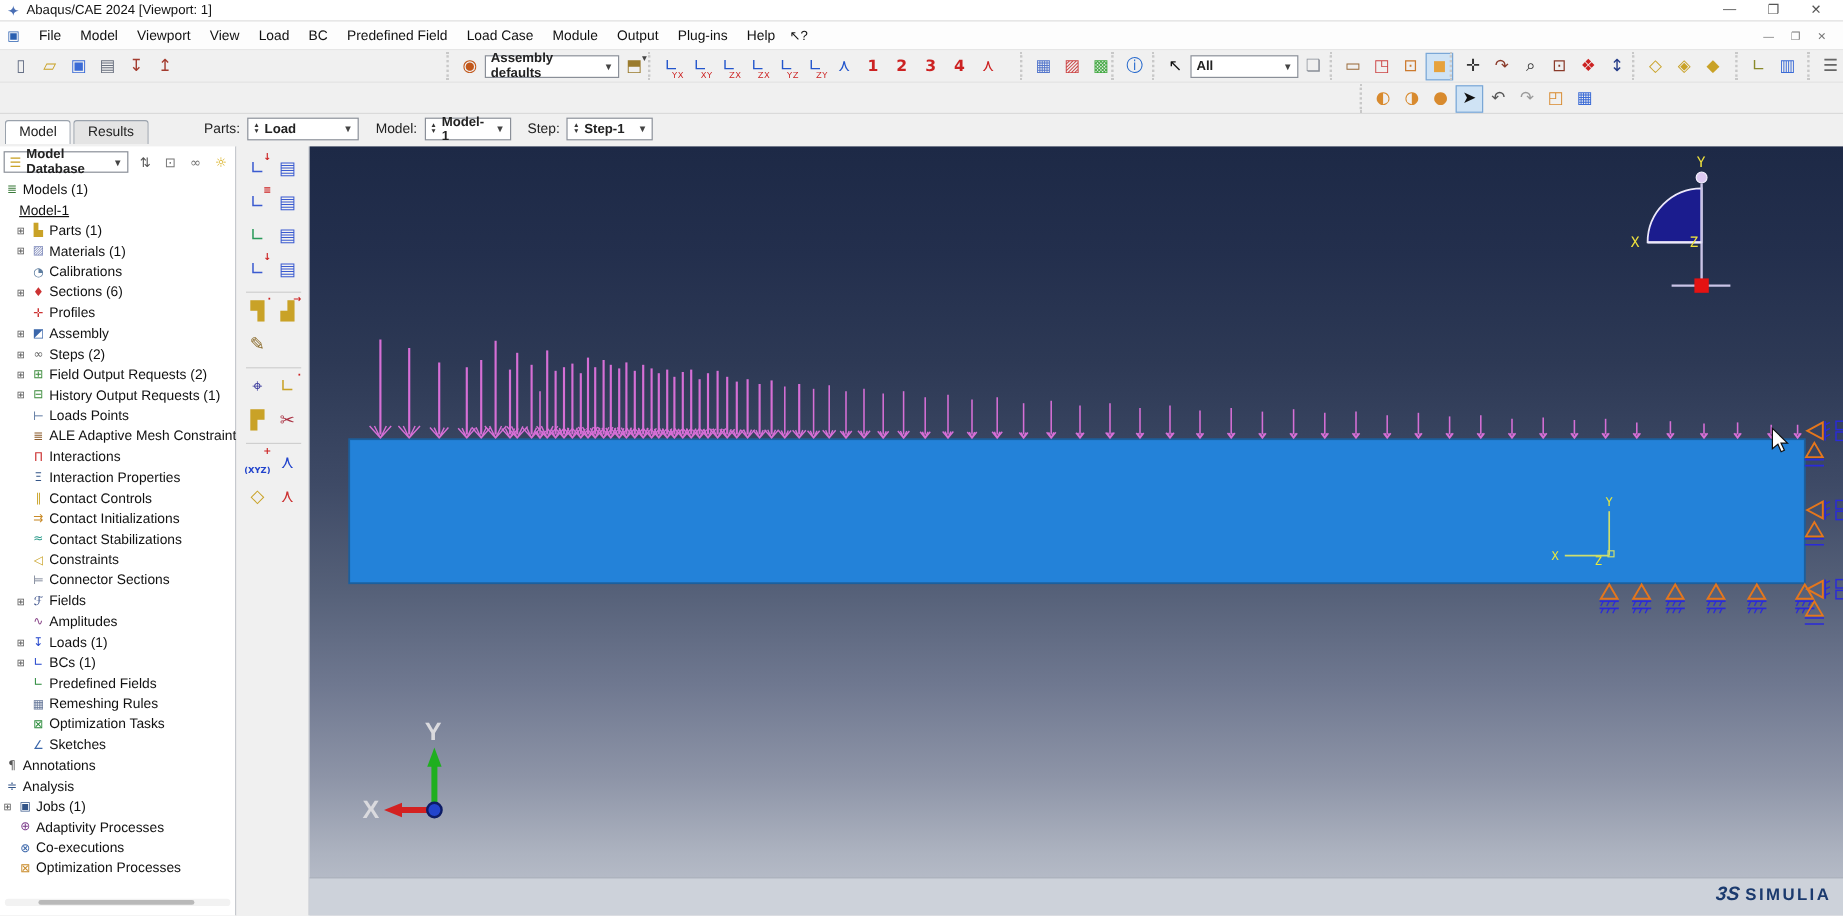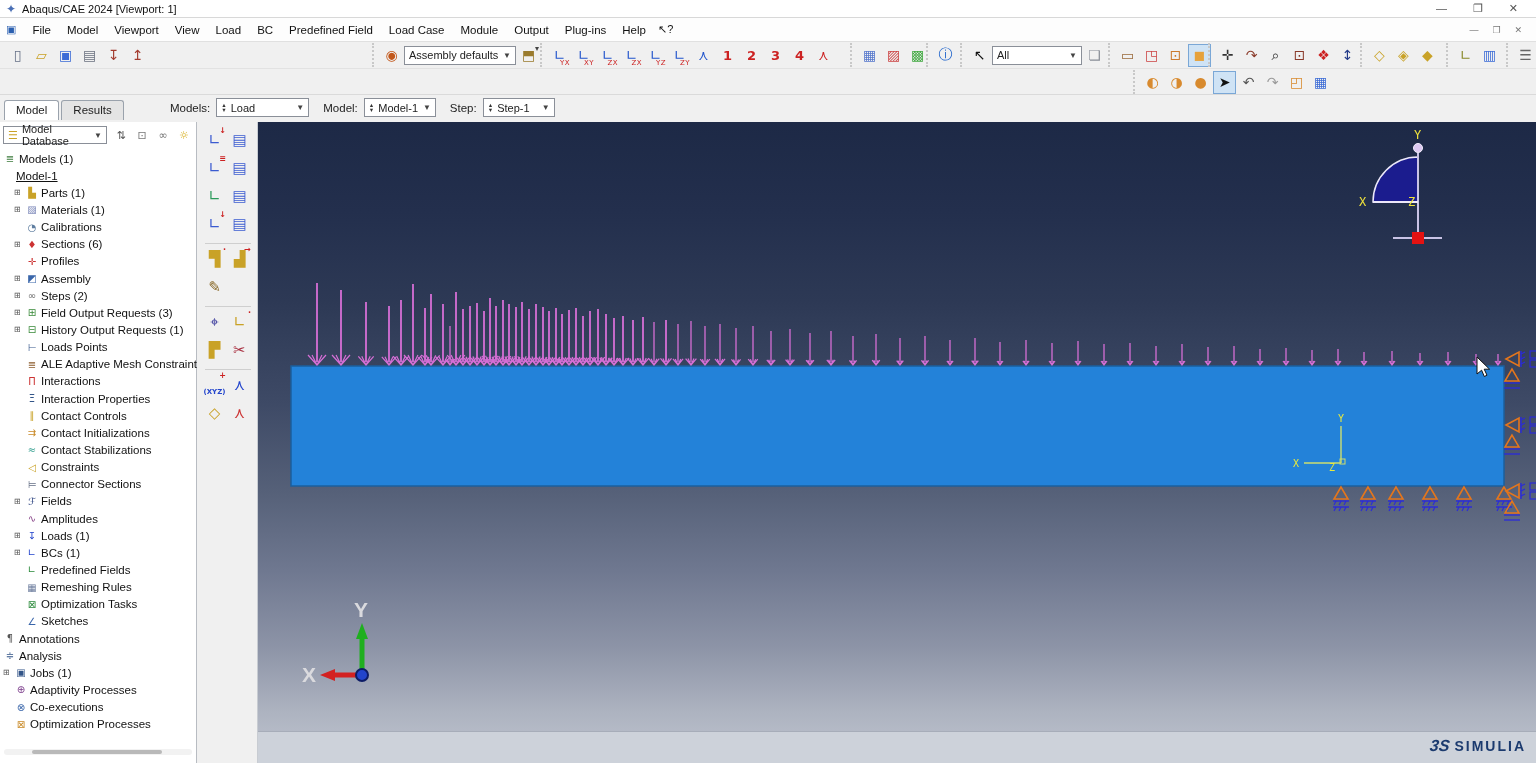--- a/index.html
+++ b/index.html
@@ -23,21 +23,21 @@
   
   .toolbar1 { position:absolute; left:0; top:42px; width:1536px; height:27px; background:#f0f0f0; border-bottom:1px solid #e2e2e2; }
   .toolbar2 { position:absolute; left:0; top:69px; width:1536px; height:26px; background:#f0f0f0; border-bottom:1px solid #dadada; }
   .tgroup { position:absolute; top:1px; display:flex; align-items:center; gap:1px; padding-left:6px; border-left:2px dotted #c8c8c8; height:24px; }
   .tb { position:relative; width:23px; height:23px; border:1px solid transparent; background:transparent; display:inline-flex; align-items:center; justify-content:center; font-size:14px; font-family:"DejaVu Sans", sans-serif; cursor:default; }
   .tb .g { pointer-events:none; }
   .tb .ov { position:absolute; right:0px; top:-1px; font-size:8px; font-weight:bold; }
   .tb .sub { position:absolute; right:0px; bottom:-1px; font-size:7px; font-weight:normal; color:#cc2222; letter-spacing:0.5px; }
   .tb.active { background:#cfe3f5; border:1px solid #7aa7d6; }
   .tb.num .g { color:#cc2222; font-weight:bold; font-size:13px; }
-  .combo { display:inline-flex; align-items:center; background:#fff; border:1px solid #8a8f98; height:19px; font-size:11px; padding:0 4px; gap:4px; }
+  .combo { display:inline-flex; align-items:center; background:#fff; border:1px solid #8a8f98; height:19px; font-size:11px; padding:0 4px; gap:4px;font-weight:bold; }
   .combo .chev { font-size:8px; color:#444; margin-left:auto; }
   .spin { display:inline-flex; flex-direction:column; font-size:5.5px; line-height:5px; color:#333; }
 
   
   .ctxrow { position:absolute; left:0; top:95px; width:1536px; height:27px; background:#f0f0f0; }
   .tabs { position:absolute; left:4px; top:5px; display:flex; }
   .tab { padding:3px 11px 4px; border:1px solid #9aa2ac; border-bottom:none; background:#e4e4e4; border-radius:3px 3px 0 0; margin-right:2px; font-size:11.5px; }
   .tab.active { background:#ffffff; }
   .modgroup { position:absolute; left:170px; top:3px; display:flex; align-items:center; gap:6px; }
   .modgroup label { font-size:11.5px; }
@@ -316,21 +316,21 @@
     </div>
 </div>
 
 <div class="ctxrow">
   <div class="tabs">
 
   <span class="tab active">Model</span>
       <span class="tab">Results</span>
     </div>
   <div class="modgroup">
-    <label>Models:</label>
+    <label>Parts:</label>
     <span class="combo" style="width:93px">
       <span class="spin">
           <span>▲</span>
           <span>▼</span>
         </span>
       <span>Load</span>
         <span class="chev">▼</span>
     </span>
     <label style="margin-left:8px">Model:</label>
     <span class="combo" style="width:72px">
@@ -419,21 +419,21 @@
         <span class="tlabel">Assembly</span>
       </div>
       <div class="tree-item lvl2">
         <span class="expand">⊞</span>
         <span class="ticon" style="color: rgb(102, 102, 102);">∞</span>
         <span class="tlabel">Steps (2)</span>
       </div>
       <div class="tree-item lvl2">
         <span class="expand">⊞</span>
         <span class="ticon" style="color: rgb(58, 138, 58);">⊞</span>
-        <span class="tlabel">Field Output Requests (3)</span>
+        <span class="tlabel">Field Output Requests (2)</span>
       </div>
       <div class="tree-item lvl2">
         <span class="expand">⊞</span>
         <span class="ticon" style="color: rgb(58, 138, 58);">⊟</span>
         <span class="tlabel">History Output Requests (1)</span>
       </div>
       <div class="tree-item lvl2">
         <span class="expand" style="visibility: hidden;">⊞</span>
         <span class="ticon" style="color: rgb(51, 85, 136);">⊢</span>
         <span class="tlabel">Loads Points</span>

